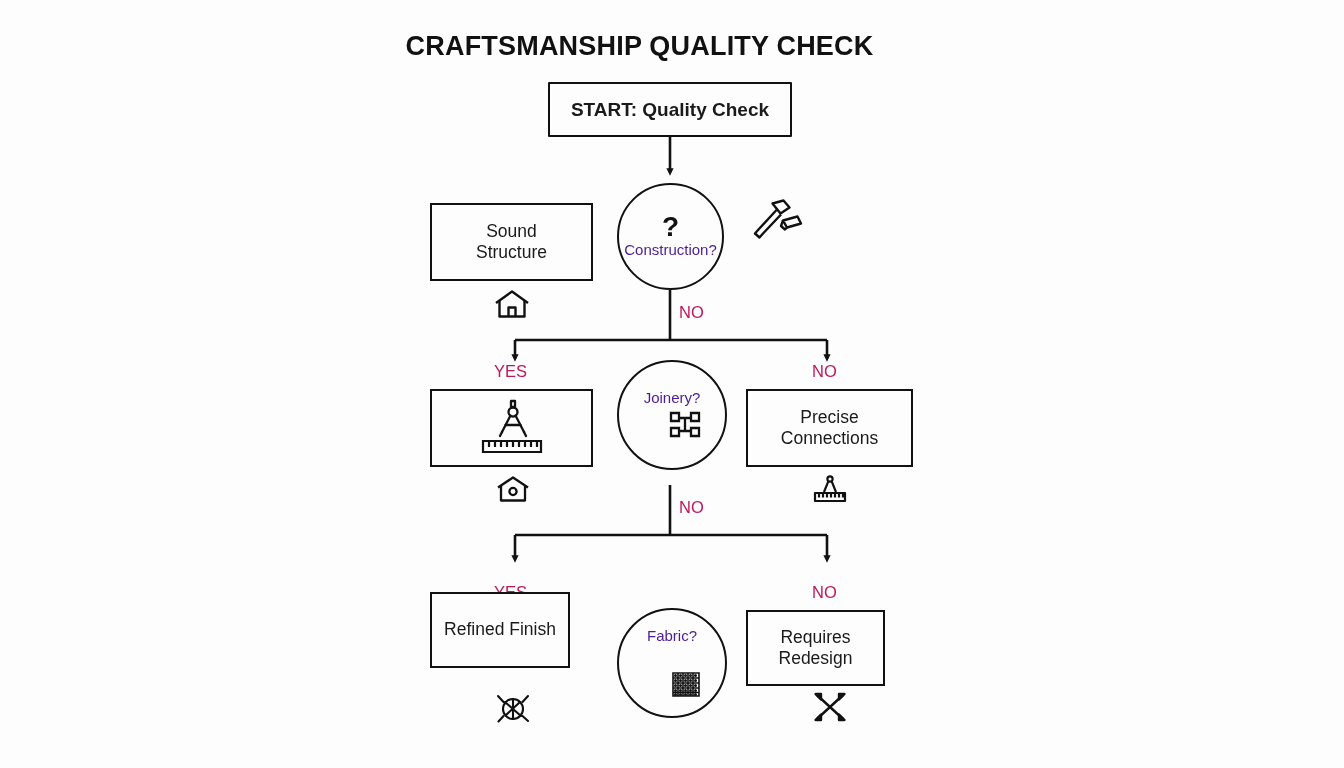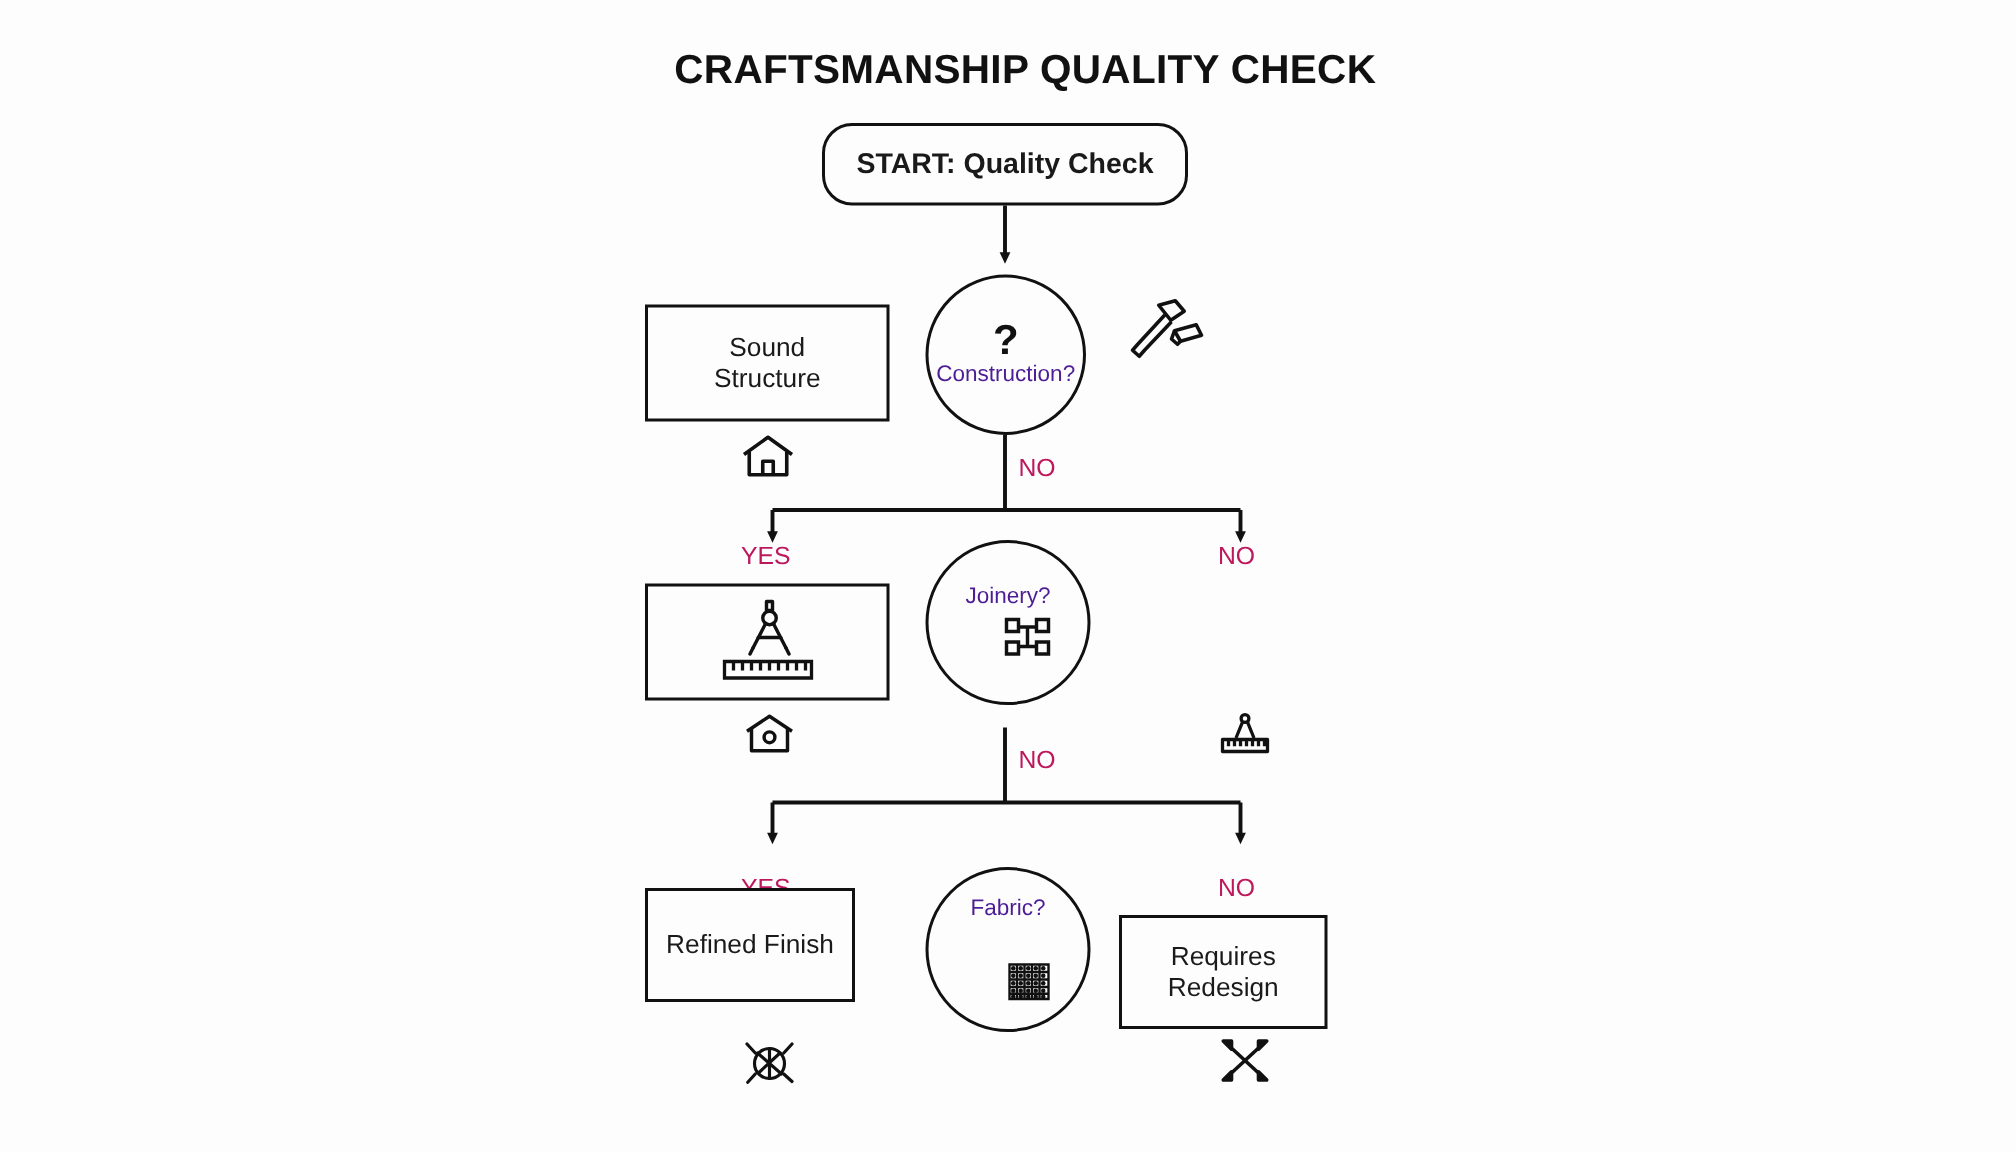--- a/index.html
+++ b/index.html
@@ -18,34 +18,33 @@
   }
   .title {
     position: absolute;
     left: 0; top: 31px;
     width: 1279px;
     text-align: center;
     font-size: 27px;
     font-weight: bold;
     letter-spacing: 0.2px;
     color: #111111;
-    margin-left: 44px;
   }
   
   .node-box {
     position: absolute;
     border: 2.6px solid #111111;
     border-radius: 0;
     background: #fdfdfd;
     display: flex;
     align-items: center;
     justify-content: center;
     text-align: center;
   }
-  .node-box.start { border-radius: 20px; }
+  .node-box.start { border-radius: 1px; }
   .node-label {
     font-size: 17.5px;
     line-height: 1.22;
     color: #1a1a1a;
     white-space: pre-line;
   }
   .node-label.bold { font-weight: bold; font-size: 19px; }
   .node-circle {
     position: absolute;
     border: 2.6px solid #111111;
@@ -189,36 +188,40 @@
   </div>
 
   <svg class="ico" style="left:495px; top:475px;" width="36" height="28" viewBox="0 0 36 28">
     <g fill="none" stroke="#111111" stroke-width="2.3" stroke-linejoin="round">
       <path d="M3,12.5 L18,2.5 L33,12.5"></path>
       <path d="M6,11 L6,25.5 L30,25.5 L30,11"></path>
       <circle cx="18" cy="16.5" r="3.6"></circle>
     </g>
   </svg>
 
+  <div class="node-box" style="left:746px; top:389px; width:167px; height:78px;">
+    <span class="node-label">Precise
+Connections</span>
+  </div>
 
   <svg class="ico" style="left:810px; top:474px;" width="40" height="30" viewBox="0 0 40 30">
     <g fill="none" stroke="#111111" stroke-width="2.2" stroke-linejoin="round">
       <circle cx="20" cy="5" r="2.6"></circle>
       <path d="M18.4,7.2 L14,18 M21.6,7.2 L26,18"></path>
       <path d="M5,19 L35,19 L35,27 L5,27 Z"></path>
       <path d="M9,19 L9,23.5 M13,19 L13,23.5 M17,19 L17,23.5 M21,19 L21,23.5
                M25,19 L25,23.5 M29,19 L29,23.5 M33,19 L33,23.5"></path>
     </g>
   </svg>
 
   <div class="edge-label" style="left:679px; top:498px;">NO</div>
   <div class="edge-label" style="left:494px; top:583px;">YES</div>
   <div class="edge-label" style="left:812px; top:583px;">NO</div>
 
-  <div class="node-circle" style="left:617px; top:578px; width:110px; height:110px;gap:22px;">
+  <div class="node-circle" style="left:617px; top:608px; width:110px; height:110px;gap:22px;">
     <span class="circle-label">Fabric?</span>
     <svg class="ico-inline" style="margin-top:3px; margin-left:28px;" width="30" height="28" viewBox="0 0 30 28">
       <g stroke="#111111" stroke-width="1.6" fill="none">
         <path d="M2,3 L28,3 L28,26 L2,26 Z"></path>
         <path d="M2,8 L28,8 M2,13 L28,13 M2,18 L28,18 M2,22.5 L28,22.5"></path>
         <path d="M7,3 L7,26 M12,3 L12,26 M17,3 L17,26 M22,3 L22,26"></path>
       </g>
       <g fill="#111111">
         <circle cx="4.5" cy="5.5" r="1.5"></circle>
           <circle cx="9.5" cy="5.5" r="1.5"></circle>

